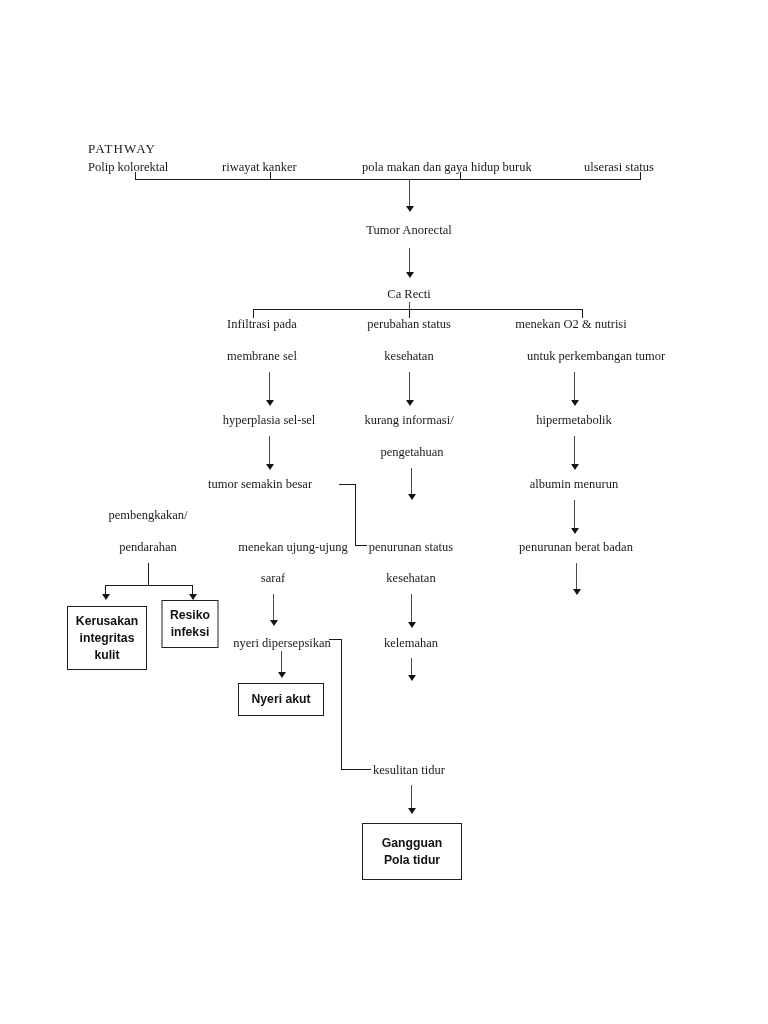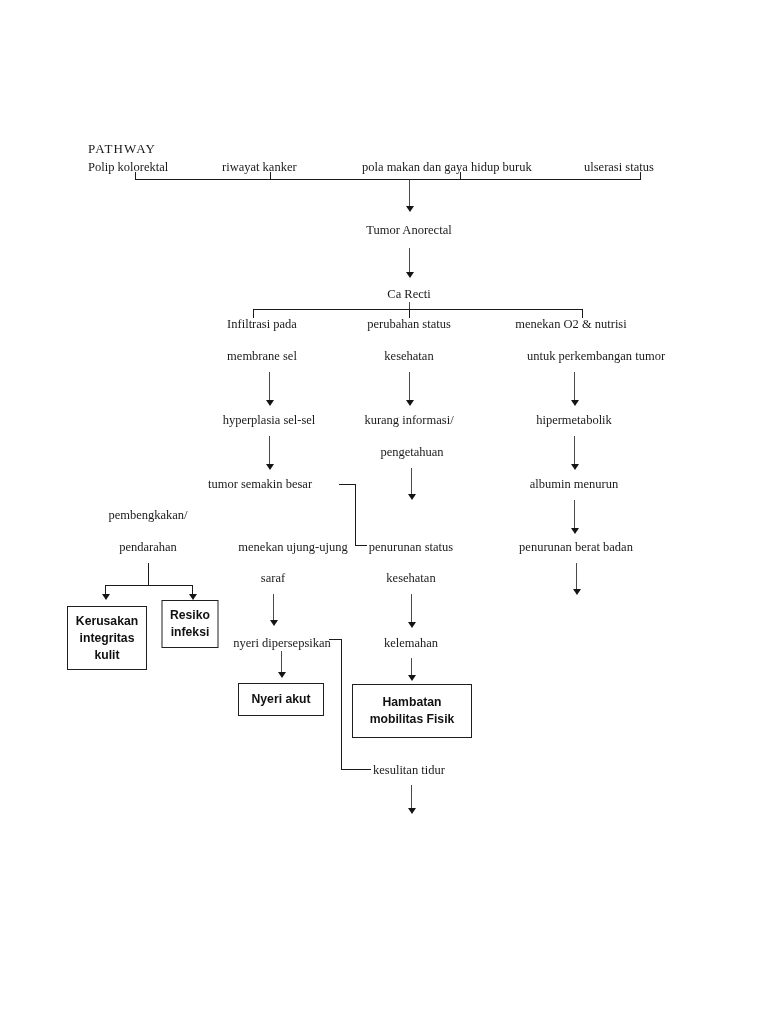--- a/index.html
+++ b/index.html
@@ -198,32 +198,32 @@
   <div class="node" style="left:411px; top:571px;">kesehatan</div>
 
   <div class="vline" style="left:411px; top:594px; height:30px;"></div>
   <div class="arrow" style="left:412px; top:622px;"></div>
 
   <div class="node" style="left:411px; top:636px;">kelemahan</div>
 
   <div class="vline" style="left:411px; top:658px; height:20px;"></div>
   <div class="arrow" style="left:412px; top:675px;"></div>
 
-  <div class="dbox" style="left:412px; top:684px; width:120px; height:54px;">
-    <span>
-      <span>Hambatan</span>
-      <span>mobilitas Fisik</span>
-    </span>
-  </div>
 
   <div class="node left" style="left:373px; top:763px;">kesulitan tidur</div>
 
   <div class="vline" style="left:411px; top:785px; height:26px;"></div>
   <div class="arrow" style="left:412px; top:808px;"></div>
 
+  <div class="dbox" style="left:412px; top:823px; width:100px; height:57px;">
+    <span>
+      <span>Gangguan</span>
+      <span>Pola tidur</span>
+    </span>
+  </div>
 
   <div class="node" style="left:571px; top:317px;">menekan O2 &amp; nutrisi</div>
   <div class="node" style="left:596px; top:349px;">untuk perkembangan tumor</div>
 
   <div class="vline" style="left:574px; top:372px; height:30px;"></div>
   <div class="arrow" style="left:575px; top:400px;"></div>
 
   <div class="node" style="left:574px; top:413px;">hipermetabolik</div>
 
   <div class="vline" style="left:574px; top:436px; height:30px;"></div>

